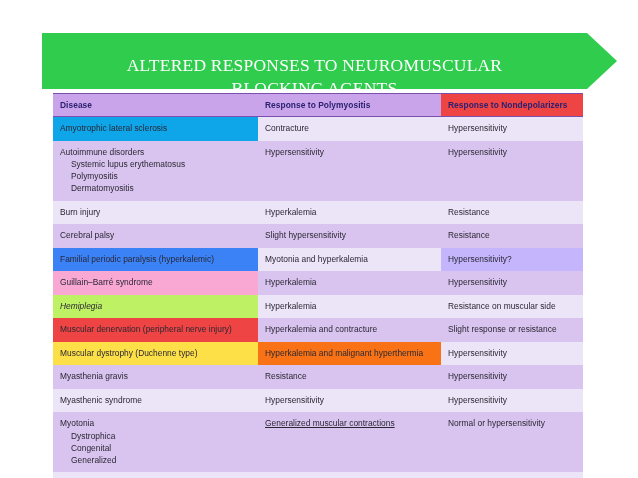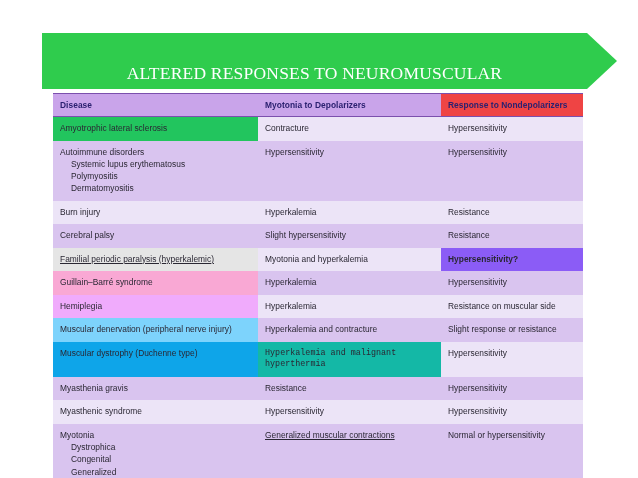--- a/index.html
+++ b/index.html
@@ -26,21 +26,21 @@
   #banner-shape {
     position: absolute;
     inset: 0;
     background: #2fcc4d;
     -webkit-clip-path: polygon(0 0, 545px 0, 100% 50%, 545px 100%, 0 100%);
     clip-path: polygon(0 0, 545px 0, 100% 50%, 545px 100%, 0 100%);
   }
   #banner-title {
     position: absolute;
     left: 0;
-    top: 16px;
+    top: 8px;
     width: 545px;
     height: 72px;
     display: flex;
     flex-direction: column;
     align-items: center;
     justify-content: center;
     color: #ffffff;
     font-family: "Liberation Serif", serif;
     font-size: 17.5px;
     line-height: 23px;
@@ -116,27 +116,27 @@
 <div id="table-card">
   <table class="ntable">
     <colgroup>
       <col class="c1">
         <col class="c2">
         <col class="c3">
     </colgroup>
     <thead>
       <tr>
         <th style="background: rgb(201, 164, 234); color: rgb(43, 33, 112);">Disease</th>
-        <th style="background: rgb(201, 164, 234); color: rgb(43, 33, 112);">Myotonia to Depolarizers</th>
+        <th style="background: rgb(201, 164, 234); color: rgb(43, 33, 112);">Response to Polymyositis</th>
         <th style="background: #ef4444; color: rgb(43, 33, 112);">Response to Nondepolarizers</th>
       </tr>
     </thead>
     <tbody id="table-body">
         <tr class="shade-light">
-          <td style="background: #22c55e;">
+          <td style="background: #0ea5e9;">
             <span class="cell-main">Amyotrophic lateral sclerosis</span>
           </td>
           <td style="background: rgb(236, 228, 247);">Contracture</td>
           <td style="background: rgb(236, 228, 247);">Hypersensitivity</td>
         </tr>
         <tr class="shade-dark">
           <td style="background: rgb(217, 196, 239);">
             <span class="cell-main">Autoimmune disorders</span>
             <ul class="sublist">
               <li>Systemic lupus erythematosus</li>
@@ -155,52 +155,52 @@
           <td style="background: rgb(236, 228, 247);">Resistance</td>
         </tr>
         <tr class="shade-dark">
           <td style="background: rgb(217, 196, 239);">
             <span class="cell-main">Cerebral palsy</span>
           </td>
           <td style="background: rgb(217, 196, 239);">Slight hypersensitivity</td>
           <td style="background: rgb(217, 196, 239);">Resistance</td>
         </tr>
         <tr class="shade-light">
-          <td style="background: #e5e5e5; text-decoration: underline;">
+          <td style="background: #3b82f6;">
             <span class="cell-main">Familial periodic paralysis (hyperkalemic)</span>
           </td>
           <td style="background: rgb(236, 228, 247);">Myotonia and hyperkalemia</td>
-          <td style="background: #8b5cf6; font-weight: bold;">Hypersensitivity?</td>
+          <td style="background: #c4b5fd;">Hypersensitivity?</td>
         </tr>
         <tr class="shade-dark">
           <td style="background: #f9a8d4;">
             <span class="cell-main">Guillain–Barré syndrome</span>
           </td>
           <td style="background: rgb(217, 196, 239);">Hyperkalemia</td>
           <td style="background: rgb(217, 196, 239);">Hypersensitivity</td>
         </tr>
         <tr class="shade-light">
-          <td style="background: #f0abfc;">
+          <td style="background: #bef264; font-style: italic;">
             <span class="cell-main">Hemiplegia</span>
           </td>
           <td style="background: rgb(236, 228, 247);">Hyperkalemia</td>
           <td style="background: rgb(236, 228, 247);">Resistance on muscular side</td>
         </tr>
         <tr class="shade-dark">
-          <td style="background: #7dd3fc;">
+          <td style="background: #ef4444;">
             <span class="cell-main">Muscular denervation (peripheral nerve injury)</span>
           </td>
           <td style="background: rgb(217, 196, 239);">Hyperkalemia and contracture</td>
           <td style="background: rgb(217, 196, 239);">Slight response or resistance</td>
         </tr>
         <tr class="shade-light">
-          <td style="background: #0ea5e9;">
+          <td style="background: #fde047;">
             <span class="cell-main">Muscular dystrophy (Duchenne type)</span>
           </td>
-          <td style="background: #14b8a6; font-family: Liberation Mono, monospace;">Hyperkalemia and malignant hyperthermia</td>
+          <td style="background: #f97316;">Hyperkalemia and malignant hyperthermia</td>
           <td style="background: rgb(236, 228, 247);">Hypersensitivity</td>
         </tr>
         <tr class="shade-dark">
           <td style="background: rgb(217, 196, 239);">
             <span class="cell-main">Myasthenia gravis</span>
           </td>
           <td style="background: rgb(217, 196, 239);">Resistance</td>
           <td style="background: rgb(217, 196, 239);">Hypersensitivity</td>
         </tr>
         <tr class="shade-light">

